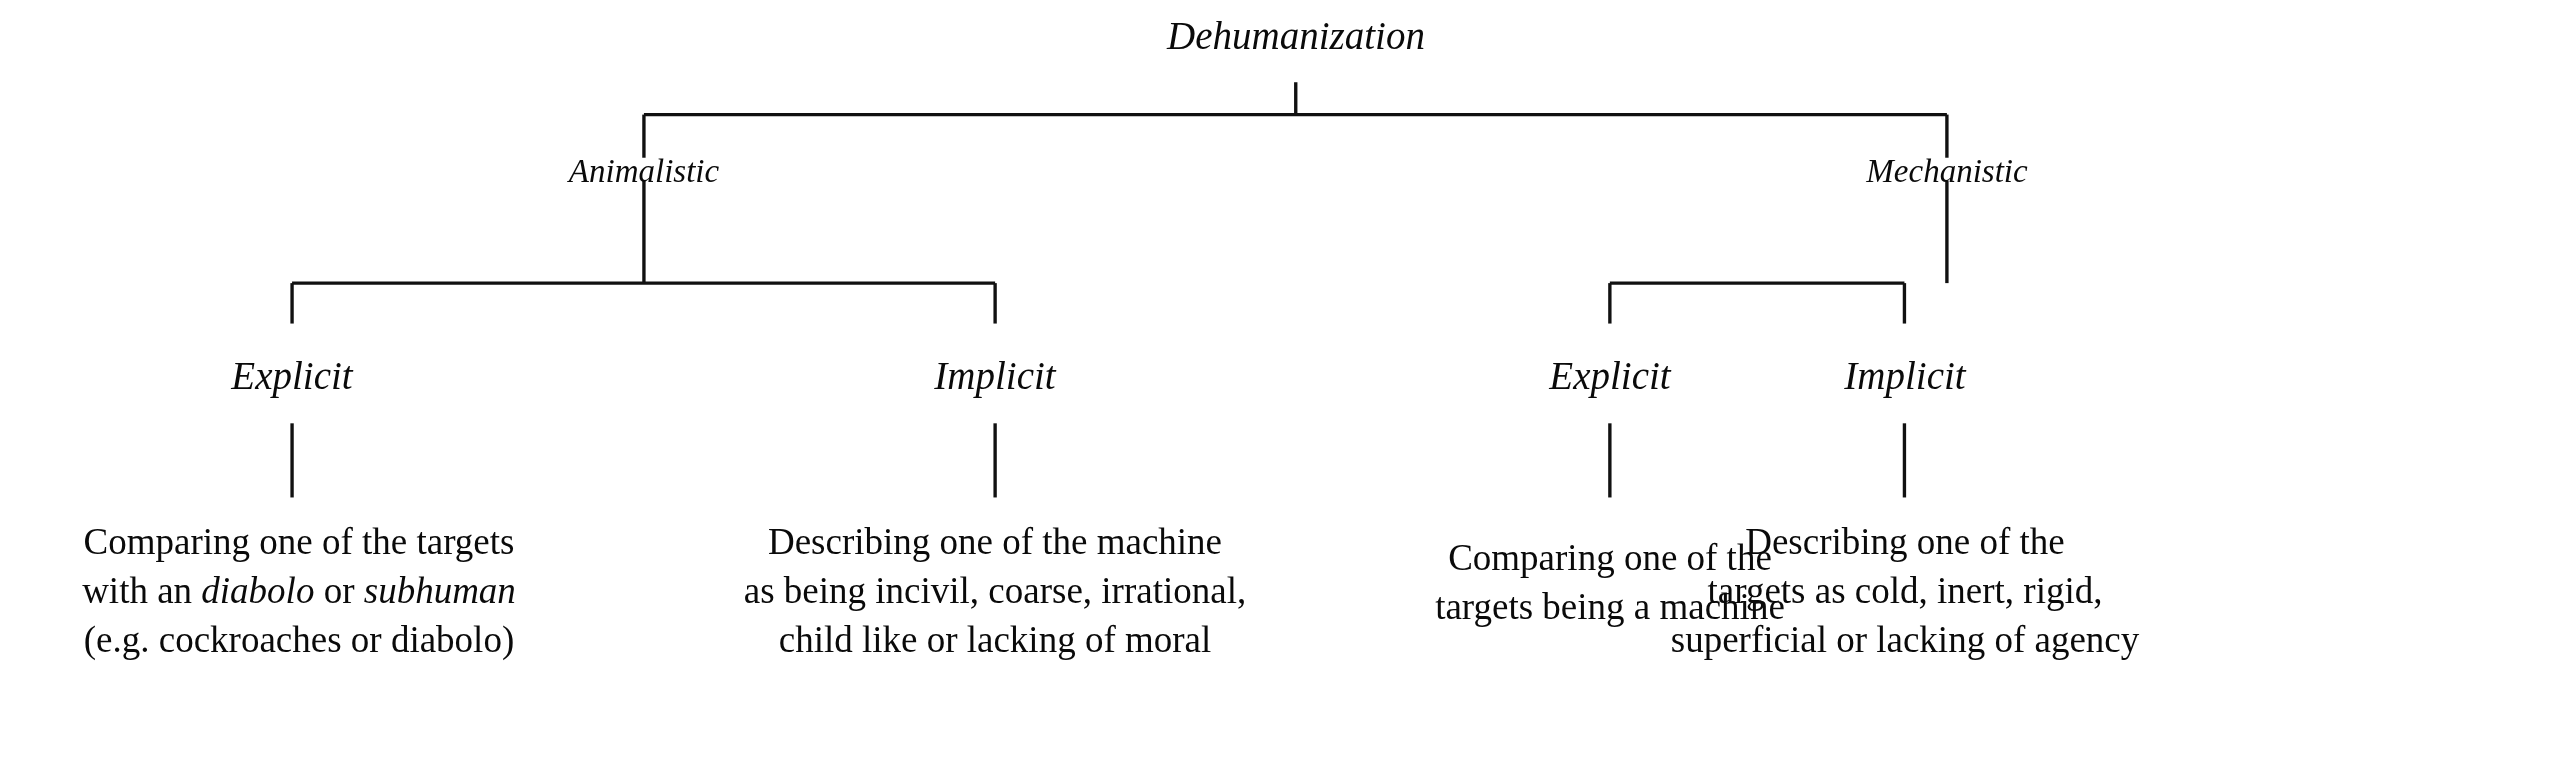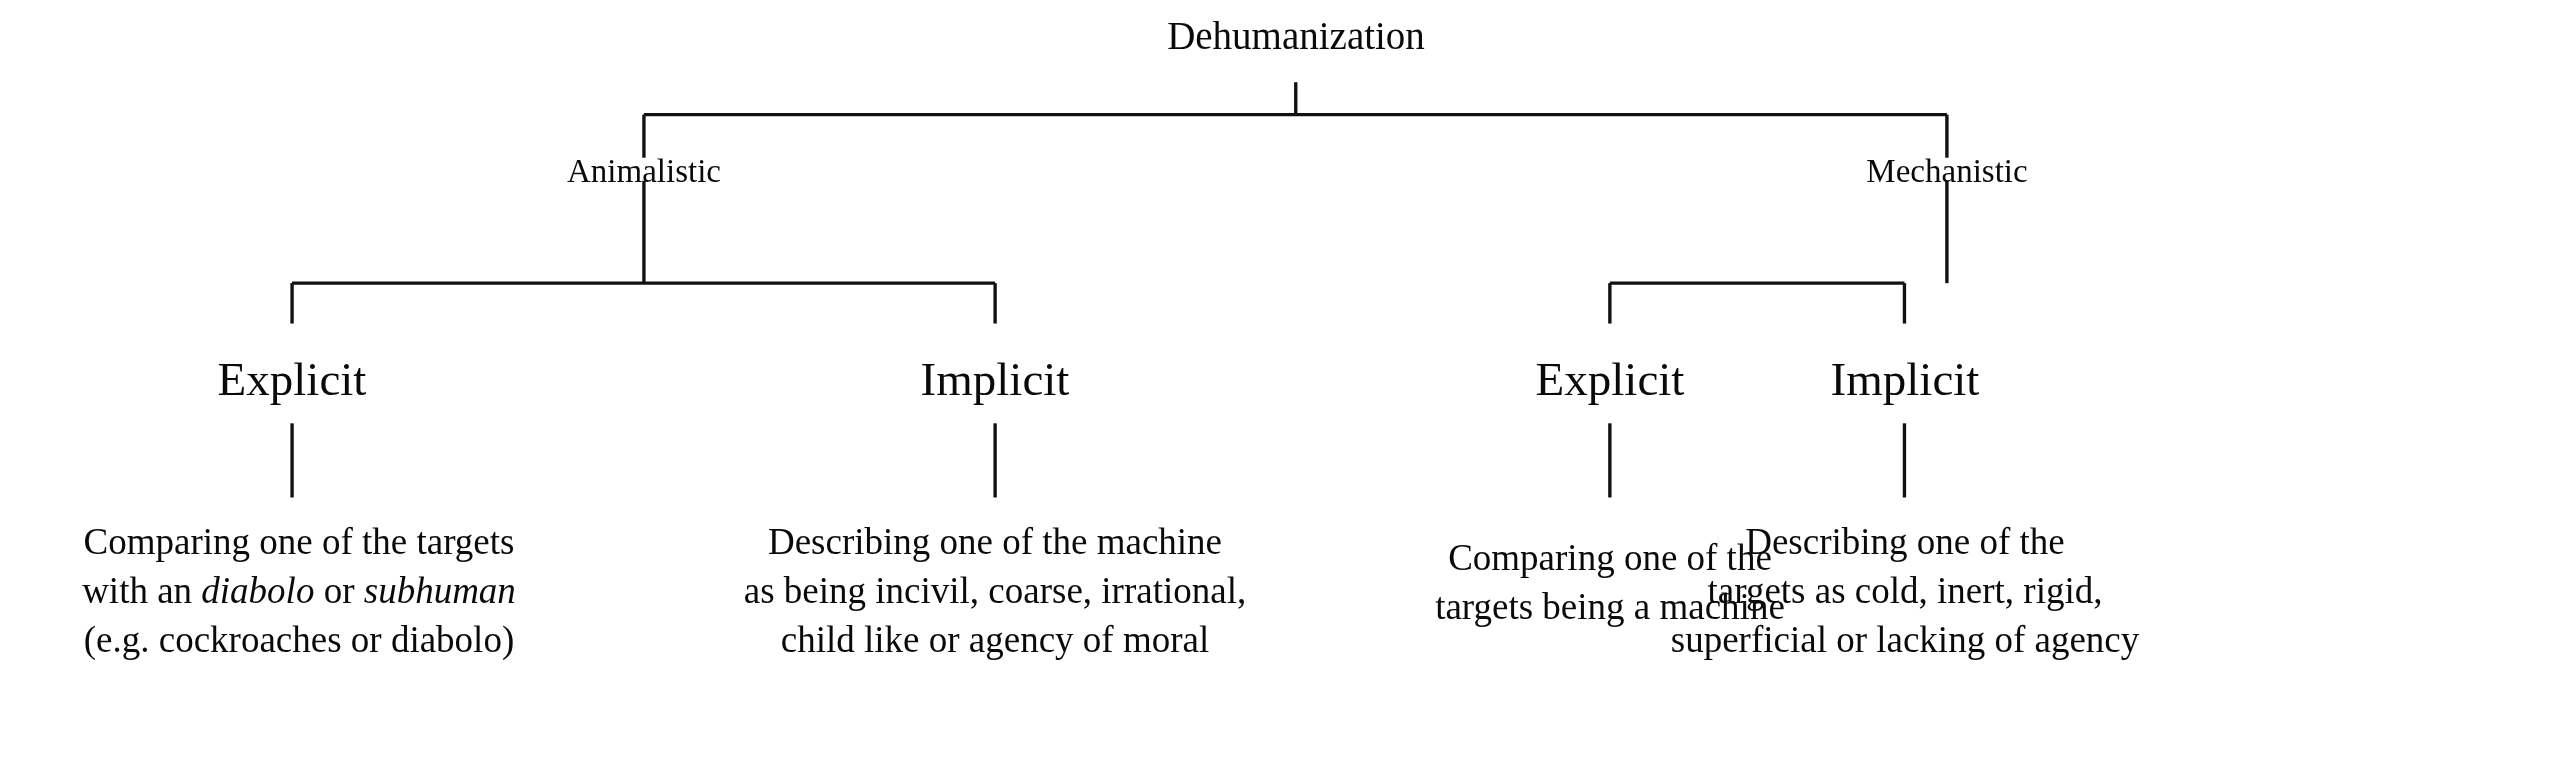--- a/index.html
+++ b/index.html
@@ -23,29 +23,30 @@
     width: 2576px;
     height: 759px;
     pointer-events: none;
   }
   .node {
     position: absolute;
     transform: translateX(-50%);
     text-align: left;
     white-space: nowrap;
     line-height: 1.0;
+    font-style: italic;
   }
   .node-root {
     font-size: 39px;
   }
   .node-l2 {
     font-size: 33px;
   }
   .node-l3 {
-    font-size: 47px;
+    font-size: 39px;
   }
   .leaf {
     position: absolute;
     transform: translateX(-50%);
     text-align: center;
     font-size: 37px;
     line-height: 1.32;
     white-space: nowrap;
   }
   .leaf .ln {
@@ -113,21 +114,21 @@
 
   <div class="leaf" style="left:292px; top:518px;margin-left:7px;">
     <span class="ln">Comparing one of the targets</span>
     <span class="ln"><span>with an </span><em>diabolo</em><span> or </span><em>subhuman</em></span>
     <span class="ln">(e.g. cockroaches or diabolo)</span>
   </div>
 
   <div class="leaf" style="left:995px; top:518px;">
     <span class="ln">Describing one of the machine</span>
     <span class="ln">as being incivil, coarse, irrational,</span>
-    <span class="ln">child like or agency of moral</span>
+    <span class="ln">child like or lacking of moral</span>
   </div>
 
   <div class="leaf" style="left:1610px; top:534px;">
     <span class="ln">Comparing one of the</span>
     <span class="ln">targets being a machine</span>
   </div>
 
   <div class="leaf" style="left:1905px; top:518px;">
     <span class="ln">Describing one of the</span>
     <span class="ln">targets as cold, inert, rigid,</span>

